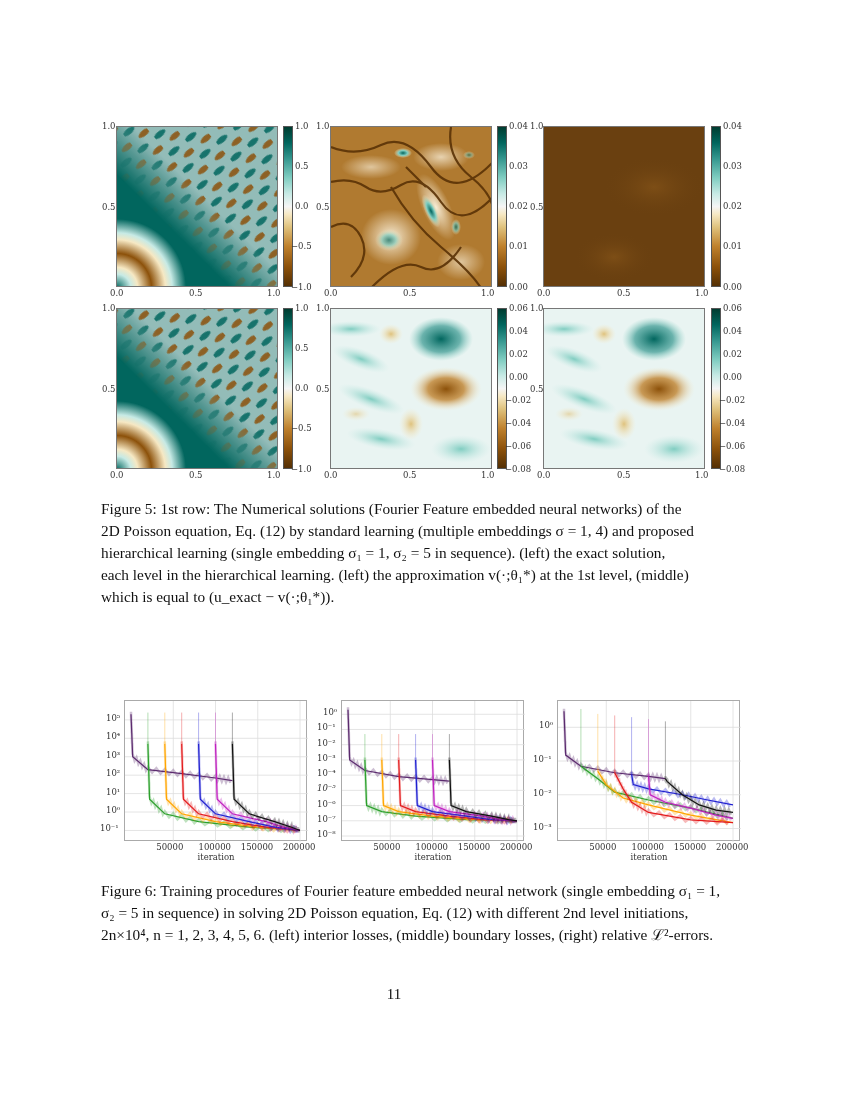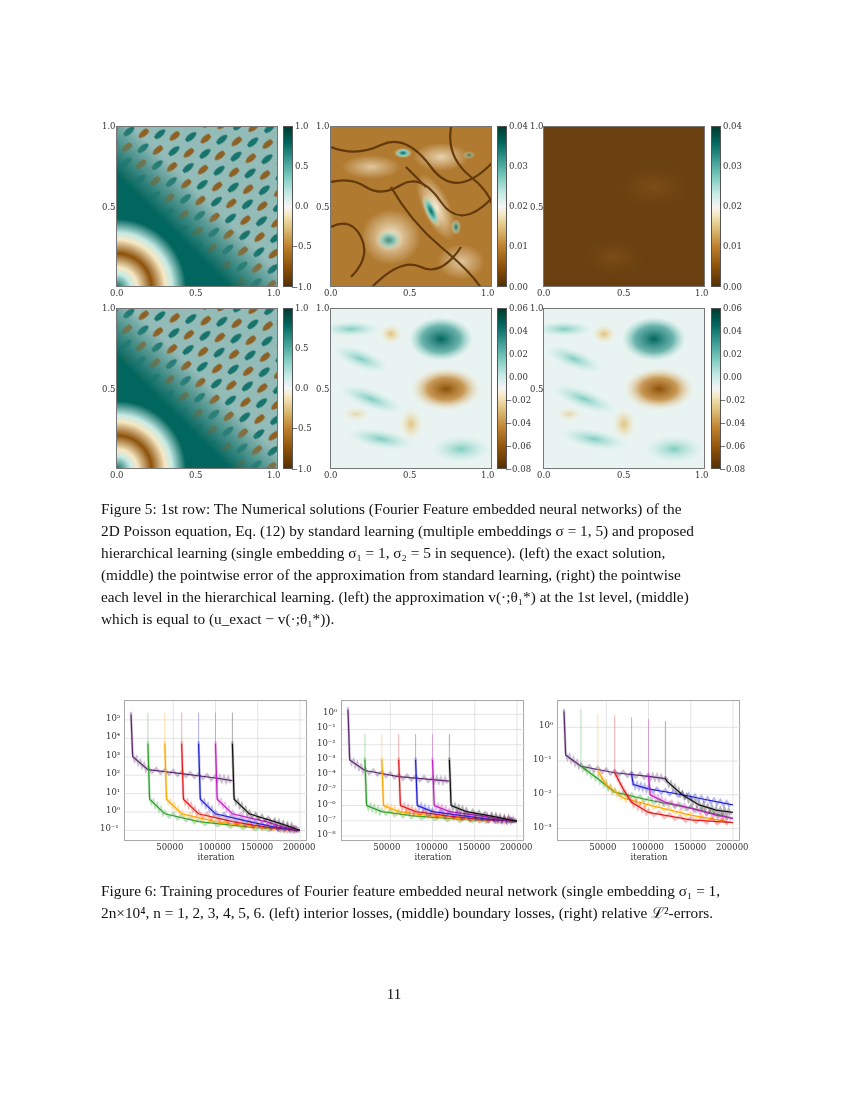--- a/index.html
+++ b/index.html
@@ -227,23 +227,22 @@
   <span class="tick" style="left:723px;top:350px;">0.02</span>
   <span class="tick" style="left:723px;top:373px;">0.00</span>
   <span class="tick" style="left:719px;top:396px;">−0.02</span>
   <span class="tick" style="left:719px;top:419px;">−0.04</span>
   <span class="tick" style="left:719px;top:442px;">−0.06</span>
   <span class="tick" style="left:719px;top:465px;">−0.08</span>
 </div>
 
 <div class="caption" style="top:498px;">
   <div>Figure 5: 1st row: The Numerical solutions (Fourier Feature embedded neural networks) of the</div>
-  <div>2D Poisson equation, Eq. (12) by standard learning (multiple embeddings σ = 1, 5) and proposed</div>
+  <div>2D Poisson equation, Eq. (12) by standard learning (multiple embeddings σ = 1, 4) and proposed</div>
   <div>hierarchical learning (single embedding σ₁ = 1, σ₂ = 5 in sequence). (left) the exact solution,</div>
-  <div>(middle) the pointwise error of the approximation from standard learning, (right) the pointwise</div>
   <div>each level in the hierarchical learning. (left) the approximation v(·;θ₁*) at the 1st level, (middle)</div>
   <div>which is equal to (u_exact − v(·;θ₁*)).</div>
 </div>
 
 <div>
 
   <div class="plot" id="plot0" style="left:124px;top:700px;width:183px;height:141px;">
       <svg width="183" height="141">
         <line x1="48.25" x2="48.25" y1="0" y2="141" stroke="#ddd" stroke-width="0.8"></line>
         <line x1="90.5" x2="90.5" y1="0" y2="141" stroke="#ddd" stroke-width="0.8"></line>
@@ -385,16 +384,17 @@
       <span class="tick" style="left: 630.5px; top: 853px;">iteration</span>
       <span class="tick" style="left: 533px; top: 822.516px;">10⁻³</span>
       <span class="tick" style="left: 533px; top: 788.781px;">10⁻²</span>
       <span class="tick" style="left: 533px; top: 755.046px;">10⁻¹</span>
       <span class="tick" style="left: 539px; top: 721.311px;">10⁰</span>
     </div>
 </div>
 
 <div class="caption" style="top:880px;">
   <div>Figure 6: Training procedures of Fourier feature embedded neural network (single embedding σ₁ = 1,</div>
+  <div>σ₂ = 5 in sequence) in solving 2D Poisson equation, Eq. (12) with different 2nd level initiations,</div>
   <div>2n×10⁴, n = 1, 2, 3, 4, 5, 6. (left) interior losses, (middle) boundary losses, (right) relative ℒ²-errors.</div>
 </div>
 
 <div class="pagenum">11</div>
 
 </body></html>

